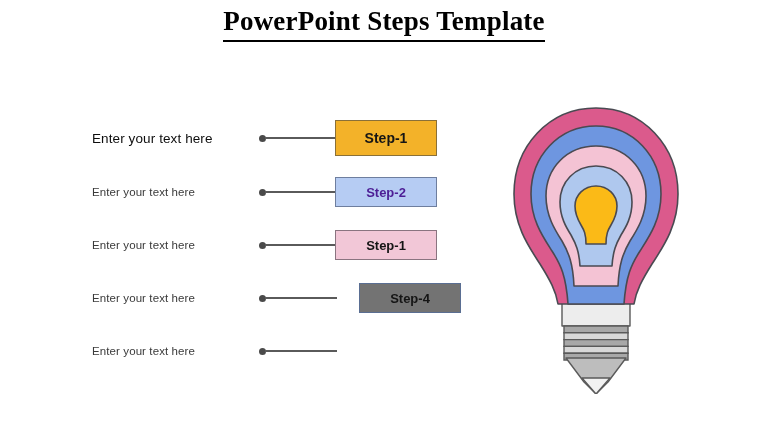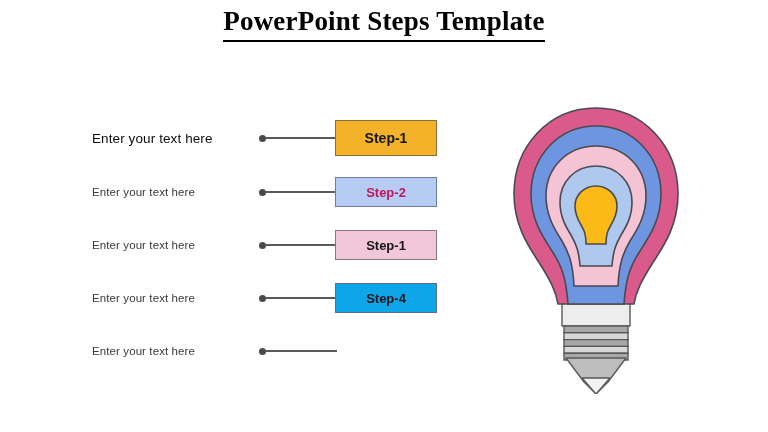--- a/index.html
+++ b/index.html
@@ -136,33 +136,33 @@
       <div class="step-row first" style="top: 118px;">
         <div class="step-label">Enter your text here</div>
         <div class="connector-dot"></div>
         <div class="connector-line"></div>
         <div class="step-box" style="background: rgb(243, 178, 41); border-color: rgb(138, 112, 56); color: rgb(21, 21, 21);">Step-1</div>
       </div>
       <div class="step-row" style="top: 172px;">
         <div class="step-label">Enter your text here</div>
         <div class="connector-dot"></div>
         <div class="connector-line"></div>
-        <div class="step-box" style="background: rgb(182, 204, 243); border-color: rgb(110, 126, 158); color: #be185d;">Step-2</div>
+        <div class="step-box" style="background: rgb(182, 204, 243); border-color: rgb(110, 126, 158); color: #4c1d95;">Step-2</div>
       </div>
       <div class="step-row" style="top: 225px;">
         <div class="step-label">Enter your text here</div>
         <div class="connector-dot"></div>
         <div class="connector-line"></div>
         <div class="step-box" style="background: rgb(242, 199, 215); border-color: rgb(138, 116, 128); color: rgb(21, 21, 21);">Step-1</div>
       </div>
       <div class="step-row" style="top: 278px;">
         <div class="step-label">Enter your text here</div>
         <div class="connector-dot"></div>
         <div class="connector-line"></div>
-        <div class="step-box" style="background: #0ea5e9; border-color: rgb(90, 110, 146); color: rgb(21, 21, 21);">Step-4</div>
+        <div class="step-box" style="background: #737373; border-color: rgb(90, 110, 146); color: rgb(21, 21, 21); margin-left: 24px;">Step-4</div>
       </div>
       <div class="step-row" style="top: 331px;">
         <div class="step-label">Enter your text here</div>
         <div class="connector-dot"></div>
         <div class="connector-line"></div>
       </div>
     </div>
 
   <div id="bulb">
     <svg viewBox="0 0 200 290" width="200" height="290" xmlns="http://www.w3.org/2000/svg">

